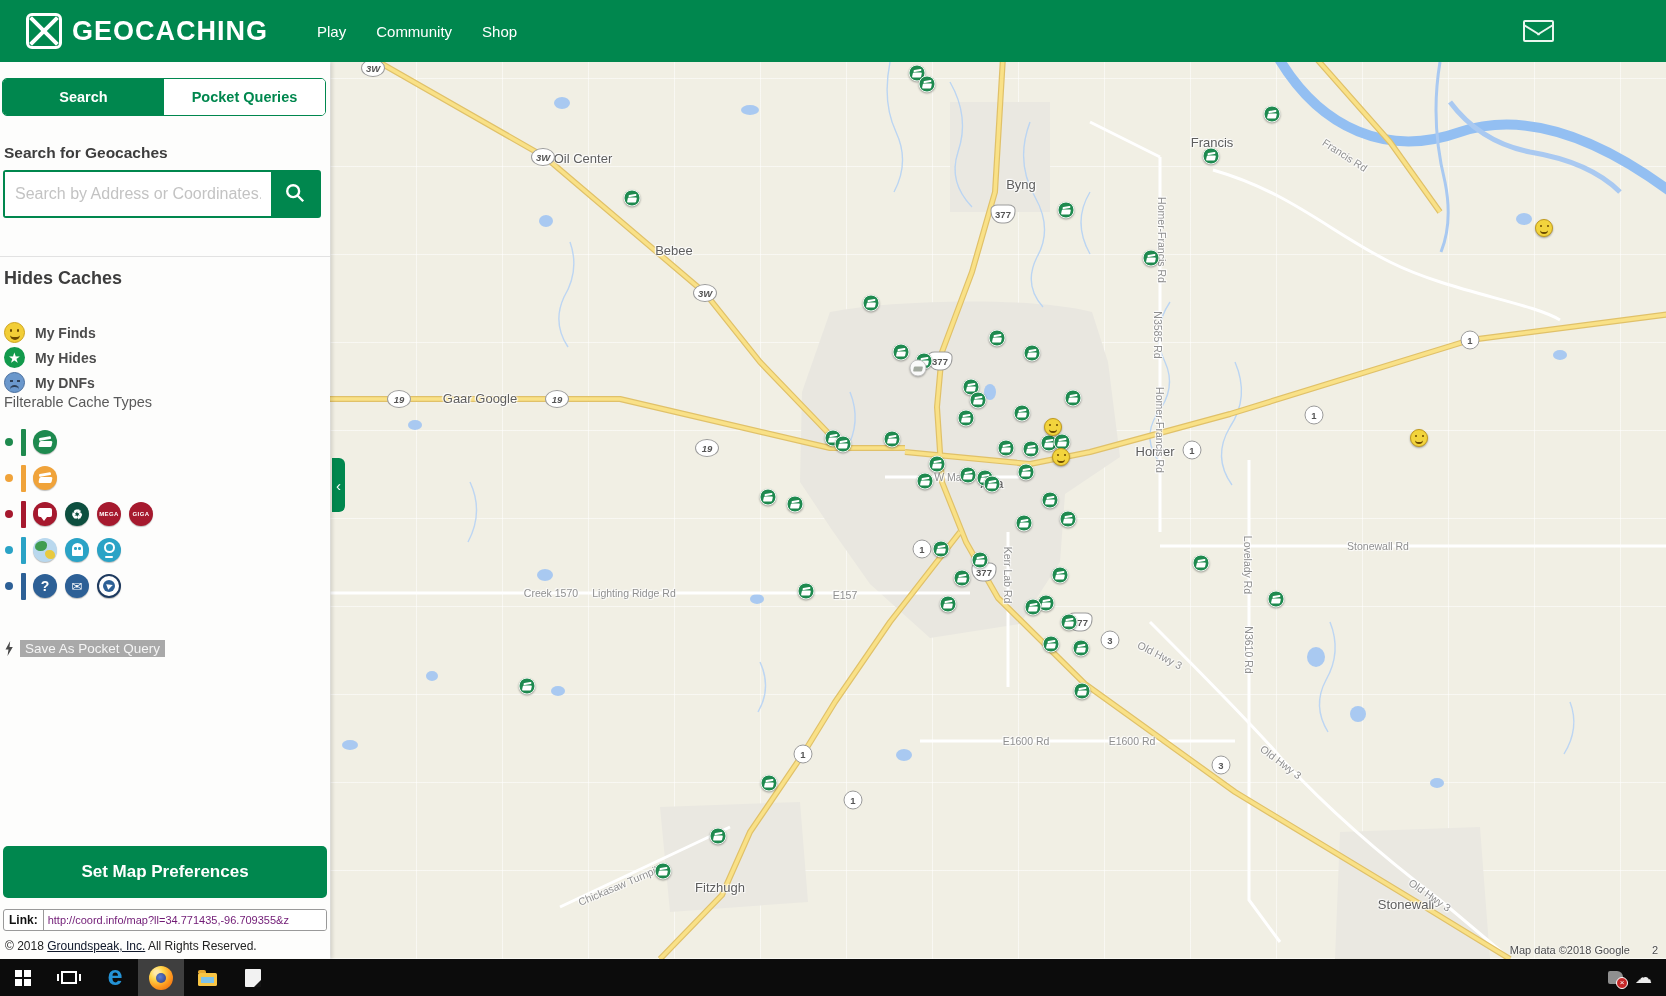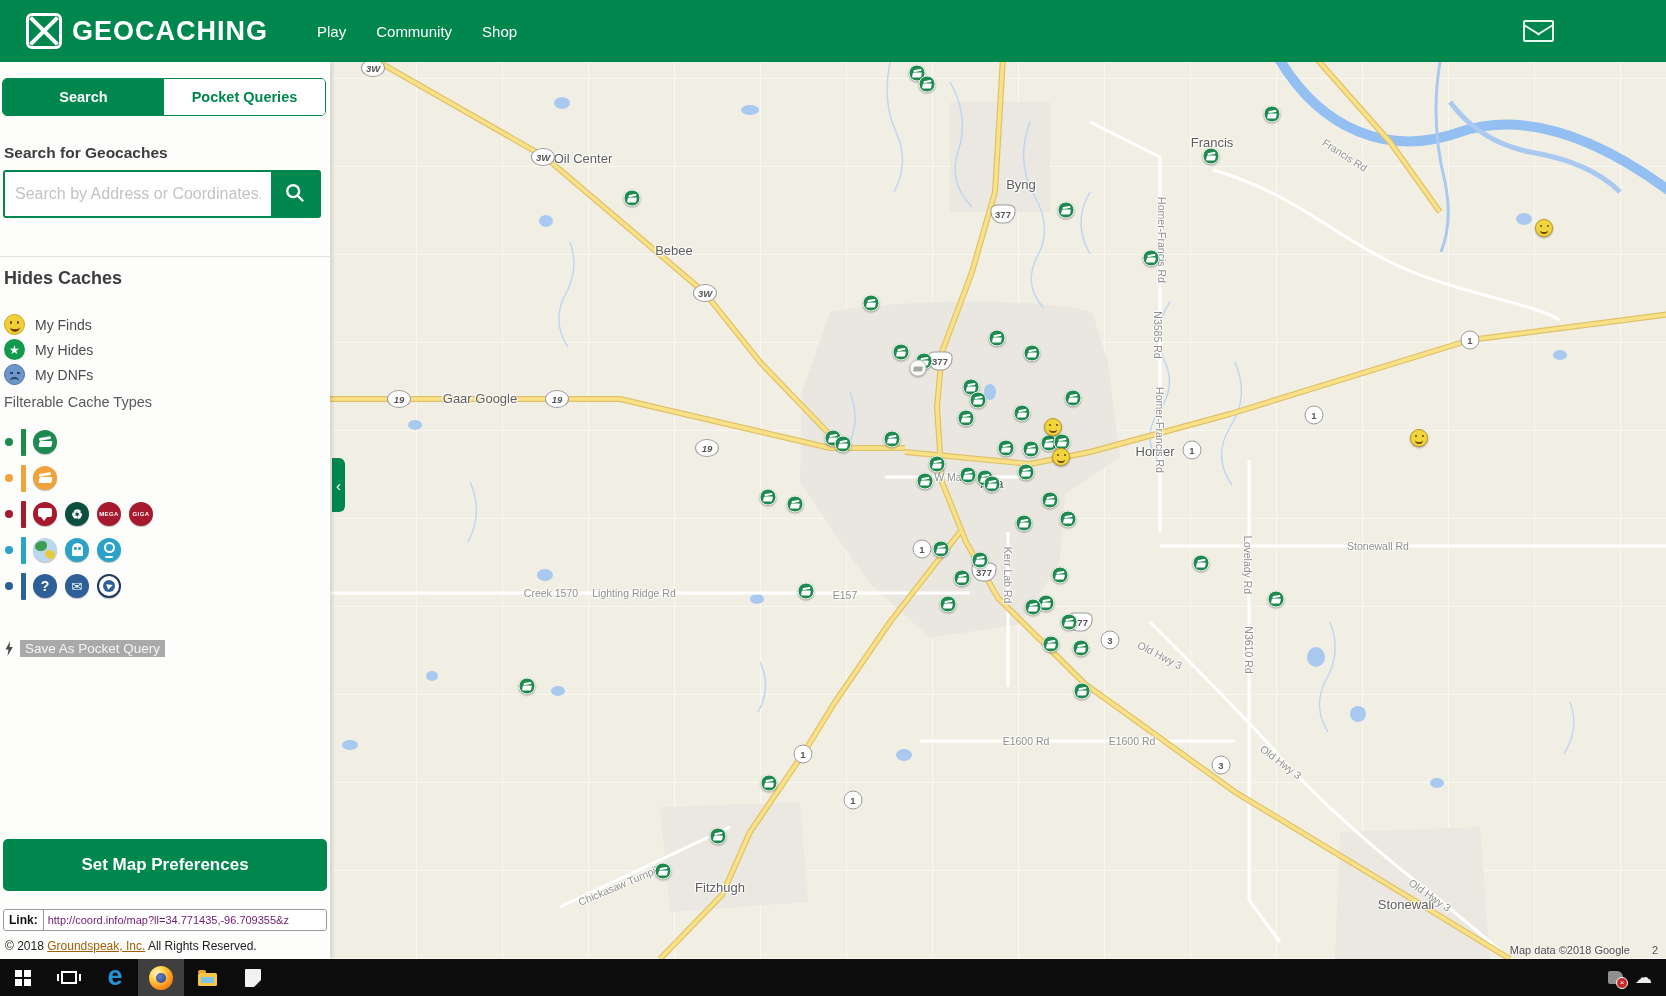--- a/index.html
+++ b/index.html
@@ -38,21 +38,21 @@
   .sb-h1 { position:absolute; top:82px; left:4px; font-size:15.5px; font-weight:bold; color:#3d3d3d; }
   .search-row { position:absolute; top:108px; left:3px; width:318px; height:48px;
     border:2px solid #00874e; border-radius:3px; display:flex; background:#fff; }
   .search-input { flex:1; border:none; outline:none; font-size:16px; color:#444; padding:0 10px;
     font-family:"Liberation Sans", sans-serif; }
   .search-input::placeholder { color:#c3c3c3; }
   .search-btn { width:48px; background:#00874e; border:none; display:flex; align-items:center;
     justify-content:center; cursor:pointer; }
   .divider { position:absolute; top:194px; left:0; width:100%; border-top:1px solid #e2e2e2; }
   .sb-h2 { position:absolute; top:206px; left:4px; font-size:18px; font-weight:bold; color:#3d3d3d; }
-  .filters { position:absolute; top:250px; left:4px; }
+  .filters { position:absolute; top:258px; left:4px;font-weight:bold; }
   .filter-row { display:flex; align-items:center; height:25px; cursor:pointer; }
   .filter-label { font-size:14px; color:#4c4c4c; margin-left:10px; }
   .sb-h3 { position:absolute; top:332px; left:4px; font-size:14.5px; color:#5a5a5a; }
   .type-rows { position:absolute; top:362px; left:0; }
   .type-row { position:relative; height:36px; display:flex; align-items:center; }
   .type-dot { position:absolute; left:5px; width:8px; height:8px; border-radius:50%; }
   .type-bar { position:absolute; left:21px; width:5px; height:27px; border-radius:1px; }
   .type-icons { position:absolute; left:33px; display:flex; gap:8px; }
 
   .cicon { width:24px; height:24px; border-radius:50%; position:relative; display:flex;
@@ -109,28 +109,28 @@
     border-top:2.5px solid #2c3e55; border-radius:8px 8px 0 0; }
 
   .save-pq { position:absolute; top:578px; left:4px; display:flex; align-items:center; cursor:pointer; }
   .bolt { width:10px; height:15px; background:#4a4a4a; margin-right:6px;
     clip-path:polygon(62% 0,15% 56%,45% 56%,35% 100%,88% 40%,55% 40%); }
   .save-pq-label { background:#a9a9a9; color:#f5f5f5; font-size:13.5px; padding:1px 5px; }
 
   .sb-bottom { position:absolute; left:0; right:0; bottom:0; padding:0 3px 6px 3px; }
   .pref-btn { width:100%; height:52px; background:#00874e; border:none; border-radius:5px;
     color:#fff; font-size:17px; font-weight:bold; cursor:pointer; font-family:"Liberation Sans", sans-serif; }
-  .link-row { margin-top:18px; height:22px; border:1px solid #999; border-radius:3px;
+  .link-row { margin-top:11px; height:22px; border:1px solid #999; border-radius:3px;
     display:flex; align-items:stretch; background:#fff; overflow:hidden; }
   .link-label { font-size:12px; font-weight:bold; color:#111; padding:3px 5px 0 5px;
     border-right:1px solid #999; }
   .link-input { flex:1; border:none; outline:none; font-size:11px; color:#701a75; padding:0 4px;
     font-family:"Liberation Sans", sans-serif; }
   .copyright { margin-top:8px; font-size:12px; color:#222; padding-left:2px; }
-  .copyright a { color:#a16207; text-decoration:underline; cursor:pointer; }
+  .copyright a { color:#0f172a; text-decoration:underline; cursor:pointer; }
 
   
   .map { position:relative; flex:1; overflow:hidden; background-color:#f1efe4;
     background-image:
       repeating-linear-gradient(0deg, rgba(255,255,255,.55) 0 1px, transparent 1px 88px),
       repeating-linear-gradient(90deg, rgba(255,255,255,.55) 0 1px, transparent 1px 86px);
     cursor:default; }
   .map svg { position:absolute; left:0; top:0; }
   .maplabel { position:absolute; transform:translate(-50%,-50%); white-space:nowrap; z-index:5;
     text-shadow:0 0 2px #fff,0 0 2px #fff,0 0 3px #fff,1px 1px 1px #fff,-1px -1px 1px #fff; }

